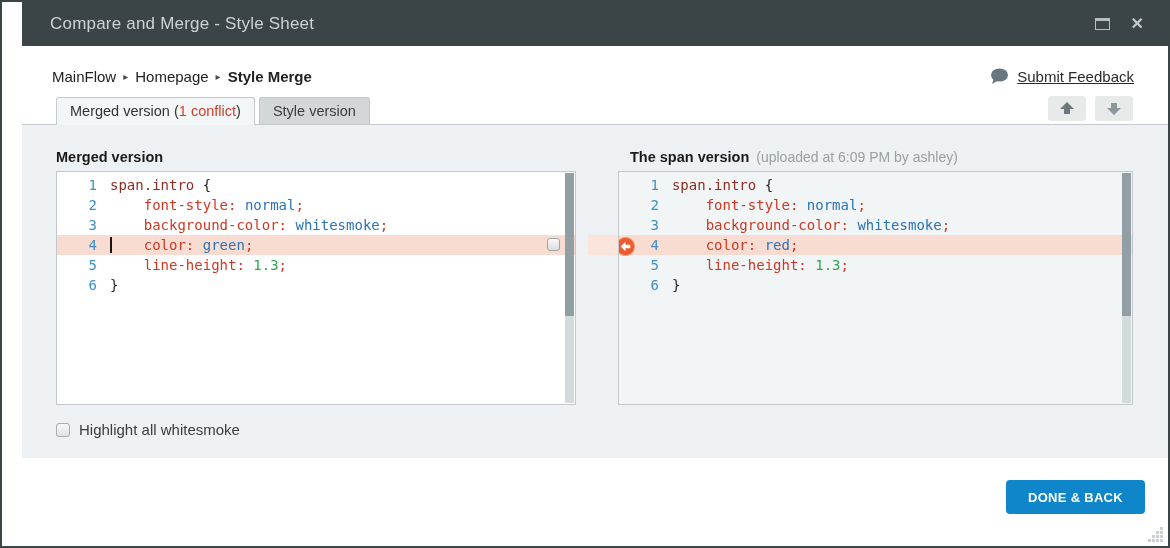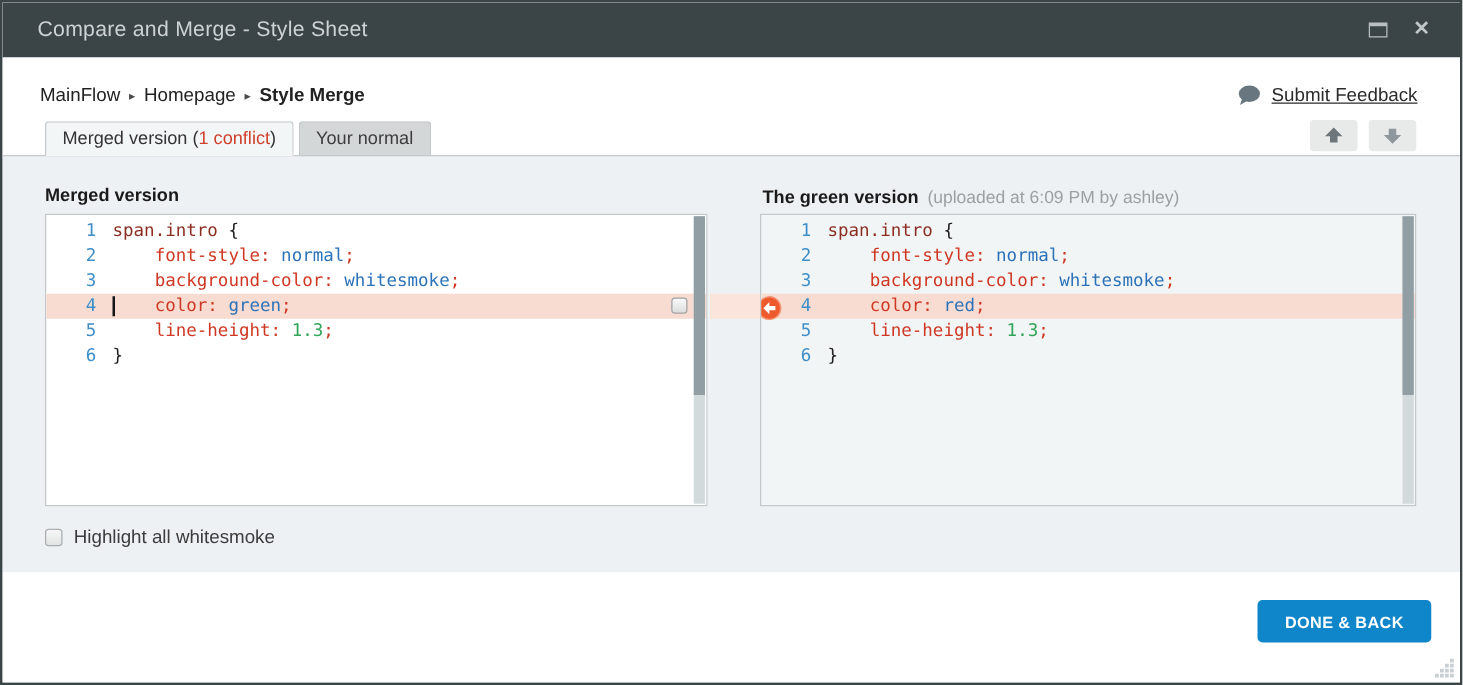--- a/index.html
+++ b/index.html
@@ -1,20 +1,20 @@
 <!DOCTYPE html>
 <html><head>
 <meta charset="utf-8">
 <style>
   * { margin:0; padding:0; box-sizing:border-box; }
   html,body { background:#e8eaec; font-family:"Liberation Sans", sans-serif; }
   .window {
     width:1170px; height:548px; background:#fff;
     border:2px solid #3b4447; position:relative; overflow:hidden;
-    display:flex; flex-direction:column;
+    display:flex; flex-direction:column;padding-left:20px;
   }
   
   .titlebar {
     height:44px; background:#3b4447; color:#cdd2d4; flex:0 0 auto;
     display:flex; align-items:center; padding:0 24px 0 28px;
   }
   .titlebar-title { font-size:17px; letter-spacing:.2px; }
   .titlebar-controls { margin-left:auto; display:flex; align-items:center; gap:21px; }
   .btn-maximize { width:15px; height:12px; border:1px solid #b9bfc1; border-top:3px solid #b9bfc1; cursor:pointer; }
   .btn-close { font-size:16px; font-weight:bold; color:#c2c8ca; cursor:pointer; line-height:1; }
@@ -123,42 +123,42 @@
       </span>
     </div>
 
     <div class="tabs-row">
       <div class="tab active">
         <span>Merged version (</span>
           <span class="conflict-count">1 conflict</span>
           <span>)</span>
       </div>
       <div class="tab inactive">
-        <span>Your normal</span>
+        <span>Style version</span>
       </div>
       <div class="nav-arrows">
         <button class="nav-btn">
           <svg width="16" height="15" viewBox="0 0 16 15">
             <polygon points="8,1 15,8 11,8 11,13 5,13 5,8 1,8" fill="#6d767a"></polygon>
           </svg>
         </button>
         <button class="nav-btn">
           <svg width="16" height="15" viewBox="0 0 16 15">
             <polygon points="8,14 1,7 5,7 5,2 11,2 11,7 15,7" fill="#8e979b"></polygon>
           </svg>
         </button>
       </div>
     </div>
   </div>
 
   <div class="content">
     <div class="headings-row">
       <div class="panel-heading panel-heading-left">Merged version</div>
       <div class="panel-heading panel-heading-right">
-        <span>The green version</span>
+        <span>The span version</span>
         <span class="panel-subtitle">(uploaded at 6:09 PM by ashley)</span>
       </div>
     </div>
 
     <div class="panels-row">
       <div class="code-panel left">
         <div class="code-lines">
             <div class="code-line"><span class="gutter">1</span><span class="code-text"><span class="tok-sel">span.intro</span><span class="tok-plain"> {</span></span></div>
             <div class="code-line"><span class="gutter">2</span><span class="code-text"><span class="tok-plain">    </span><span class="tok-prop">font-style:</span><span class="tok-plain"> </span><span class="tok-val">normal</span><span class="tok-prop">;</span></span></div>
             <div class="code-line"><span class="gutter">3</span><span class="code-text"><span class="tok-plain">    </span><span class="tok-prop">background-color:</span><span class="tok-plain"> </span><span class="tok-val">whitesmoke</span><span class="tok-prop">;</span></span></div>

